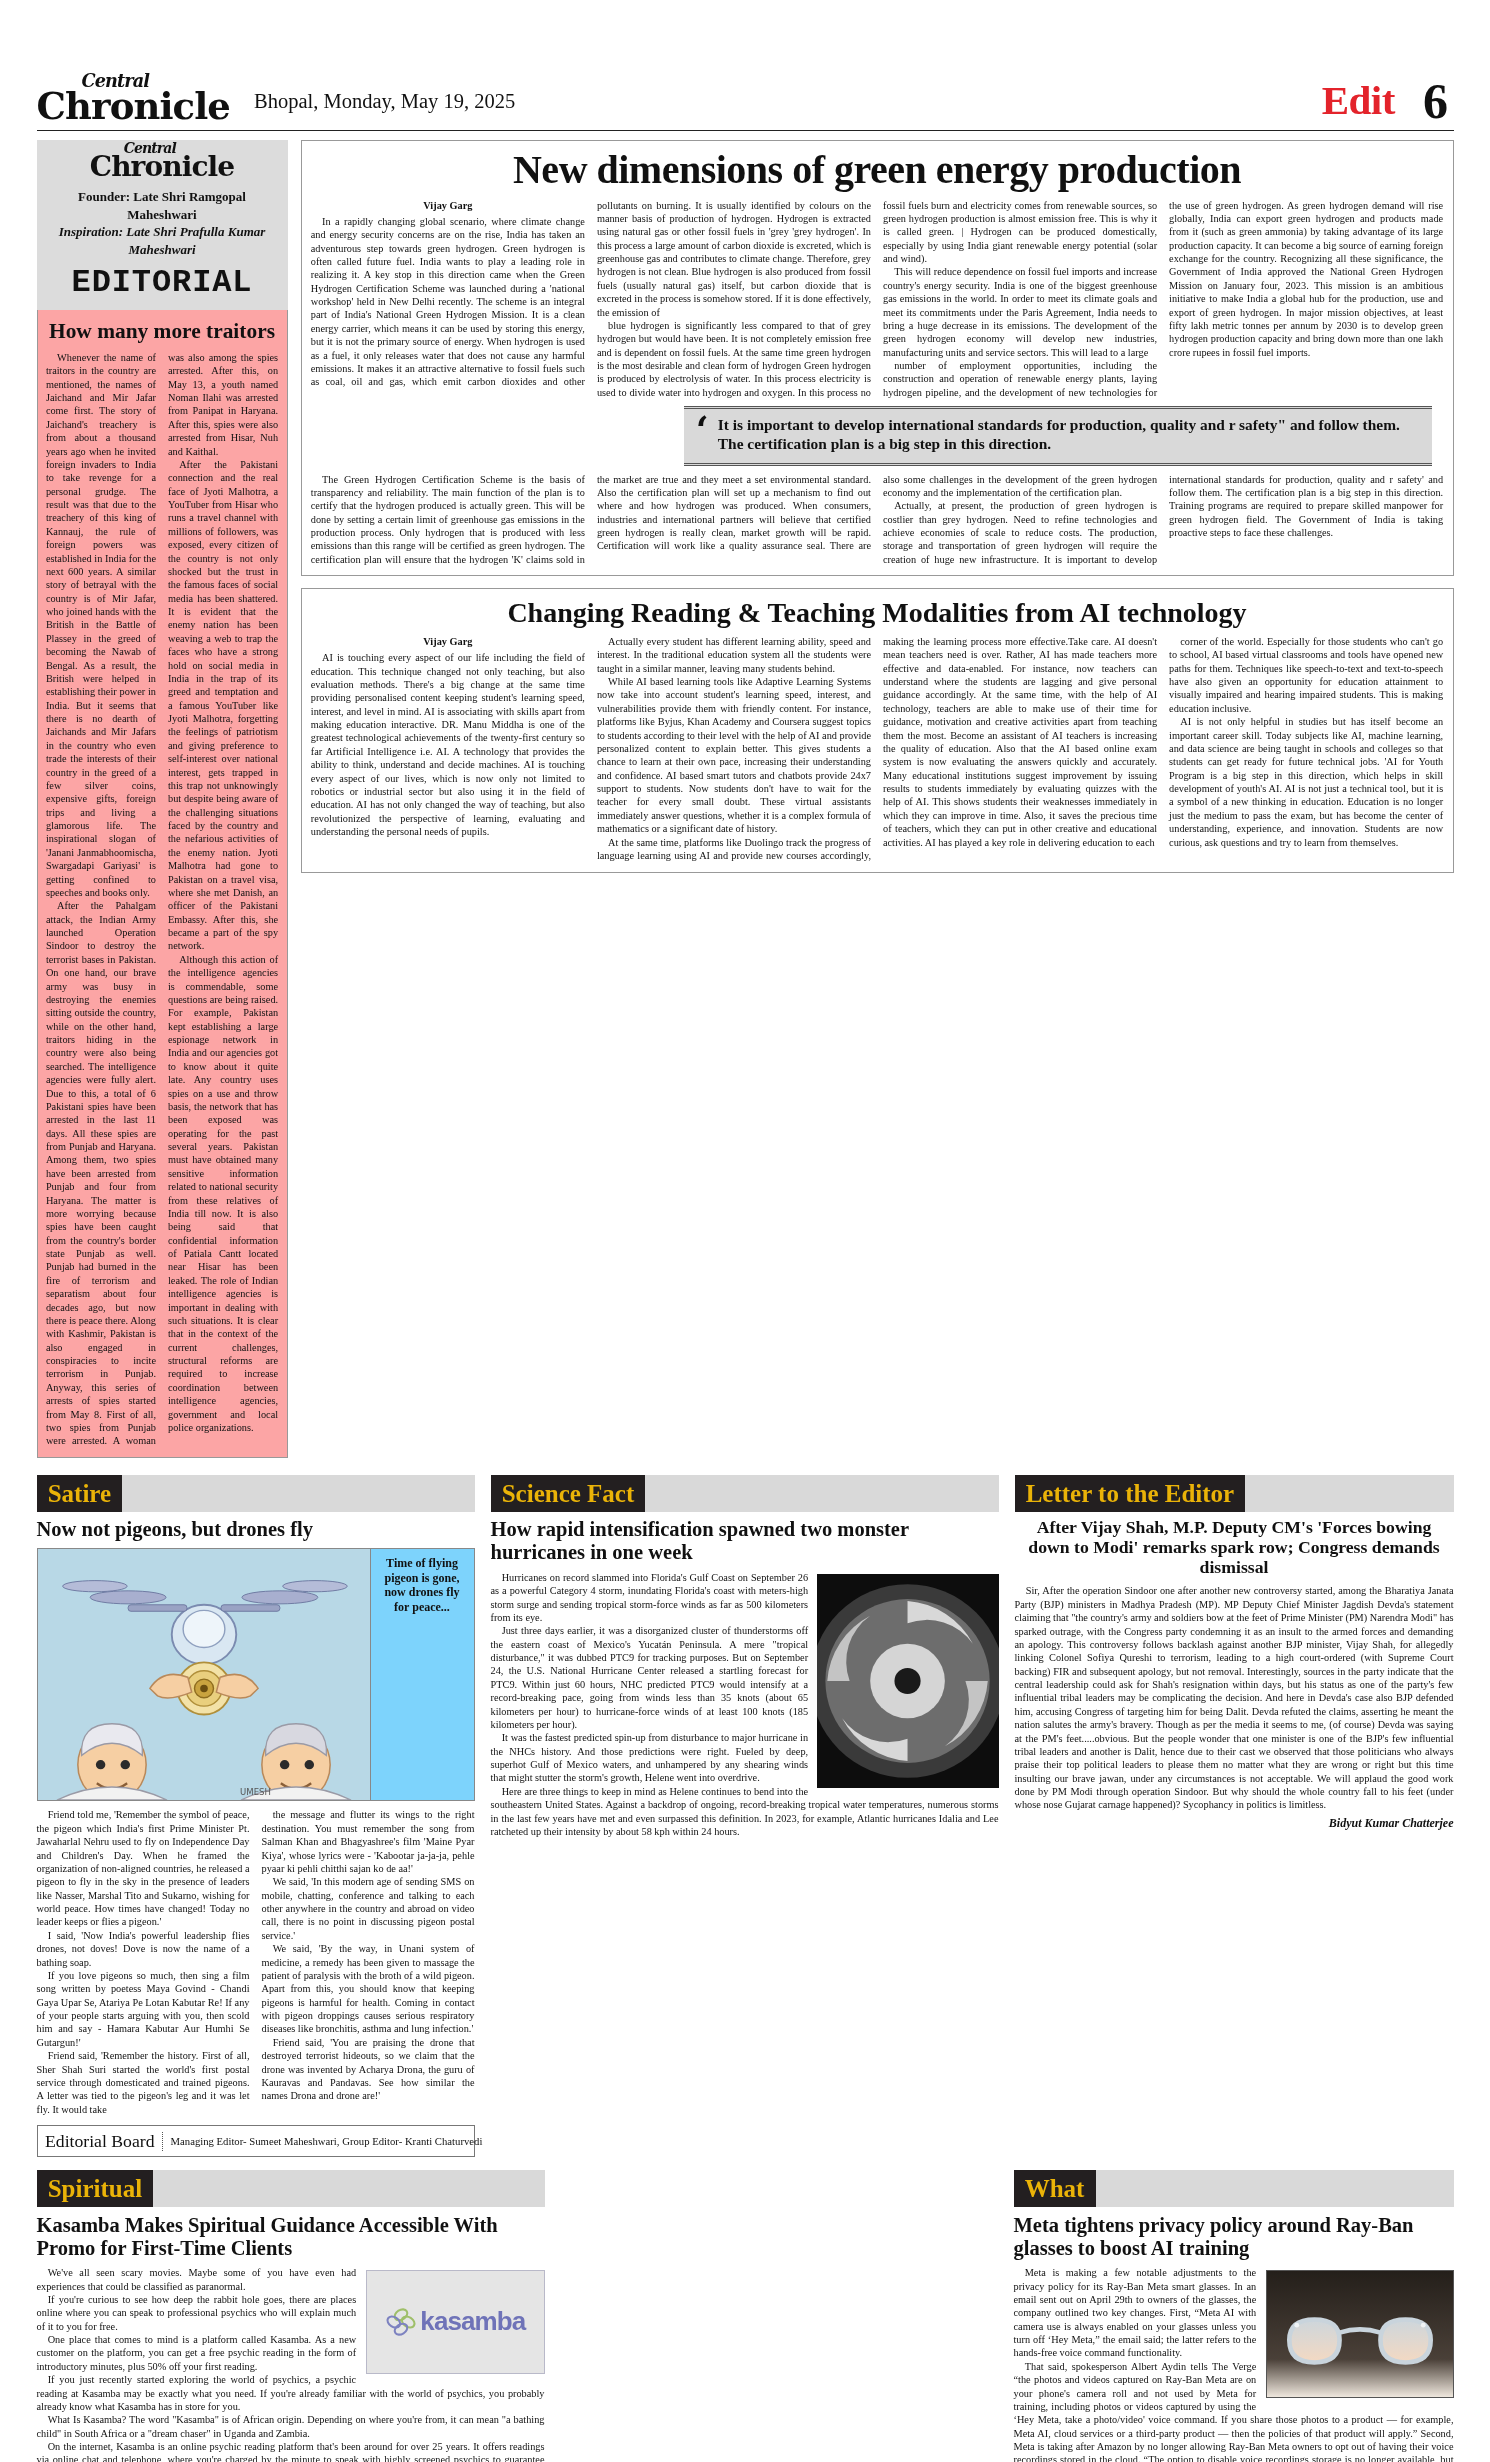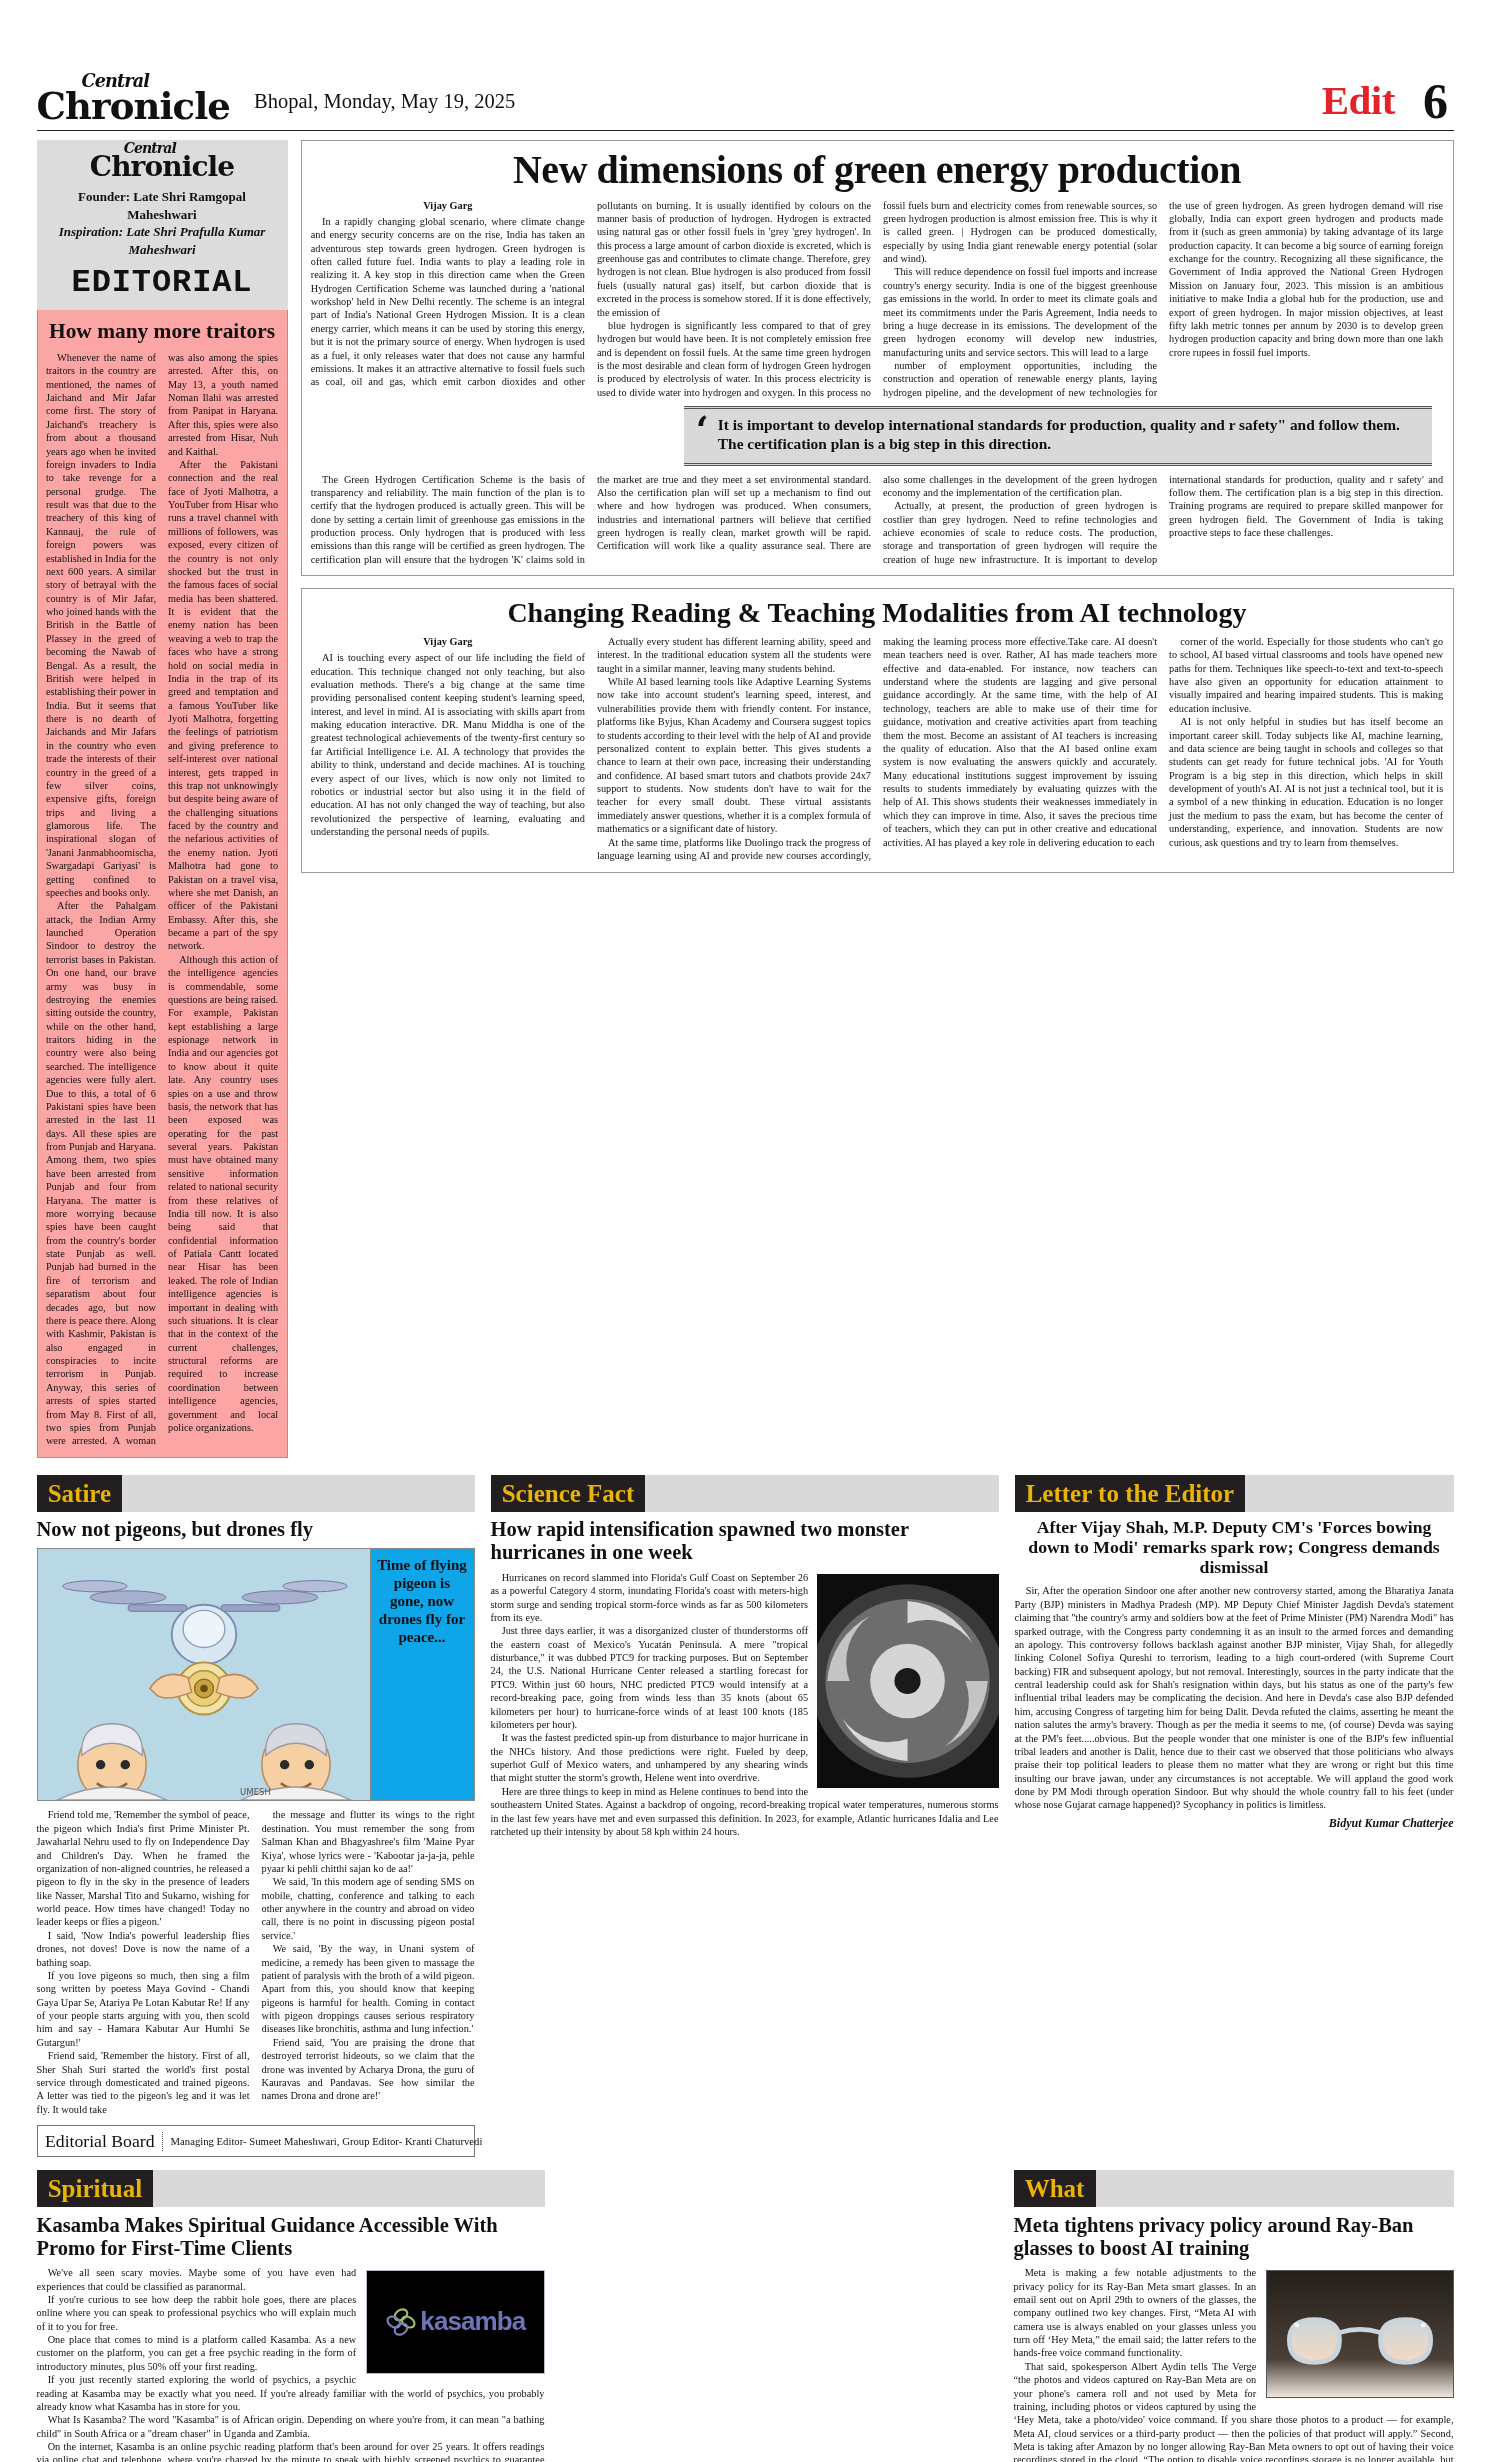--- a/index.html
+++ b/index.html
@@ -60,33 +60,33 @@
   .lw1{width:438px;flex:0 0 438px;}
   .lw2{width:508px;flex:0 0 508px;}
   .lw3{flex:1;}
 
   .sub-title{font-size:20.5px;font-weight:bold;line-height:1.12;margin:1.9px 0 6.5px 0;}
   .sub-title.sm{font-size:17.7px;}
 
   
   .cartoon{display:flex;border:0.9px solid #888;margin-bottom:7.5px;}
   .cart-img{flex:1;height:251px;position:relative;overflow:hidden;background:#b6d6e4;}
-  .cart-cap{width:104px;flex:0 0 104px;border-left:0.9px solid #888;background:#0ea5e9;font-size:15px;font-weight:bold;line-height:1.2;padding:7.5px 5.6px;box-sizing:border-box;text-align:center;}
+  .cart-cap{width:104px;flex:0 0 104px;border-left:0.9px solid #888;background:#7dd3fc;font-size:12px;font-weight:bold;line-height:1.2;padding:7.5px 5.6px;box-sizing:border-box;text-align:center;}
 
   
   .hurr{float:right;width:182px;height:214px;margin:2.8px 0 4.7px 8.4px;background:#111;position:relative;overflow:hidden;}
 
   .sig{text-align:right;font-style:italic;font-weight:bold;font-size:12px;margin-top:4.7px;}
 
   
   .bottom{display:flex;padding:0 20.5px;box-sizing:border-box;gap:16px;margin-top:13px;}
   .bt1{width:961px;flex:0 0 961px;}
   .bt2{flex:1;}
 
-  .kas-logo{float:right;width:177px;height:102px;background:#000000;border:0.9px solid #b9b9c9;margin:3.7px 0 5.6px 9.3px;display:flex;align-items:center;justify-content:center;gap:3.7px;}
+  .kas-logo{float:right;width:177px;height:102px;background:#e5e5e5;border:0.9px solid #b9b9c9;margin:3.7px 0 5.6px 9.3px;display:flex;align-items:center;justify-content:center;gap:3.7px;}
   .kas-logo .kname{font-family:"Liberation Sans",sans-serif;font-weight:bold;font-size:26px;color:#6f73b8;letter-spacing:-0.9px;}
 
   .rb-img{float:right;width:186px;height:126px;margin:3.7px 0 5.6px 9.3px;background:#3a332c;border:0.9px solid #555;position:relative;overflow:hidden;}
 
   
   .edboard{display:flex;align-items:center;border:1.9px solid #777;padding:2.8px 7.5px;height:32px;box-sizing:border-box;margin-top:9.3px;width:438px;}
   .edboard .eb-t{font-weight:normal;font-size:17.7px;white-space:nowrap;}
   .edboard .eb-div{border-left:0.9px dotted #555;height:18.6px;margin:0 7.5px;}
   .edboard .eb-s{font-size:10.7px;white-space:nowrap;}
 </style>

